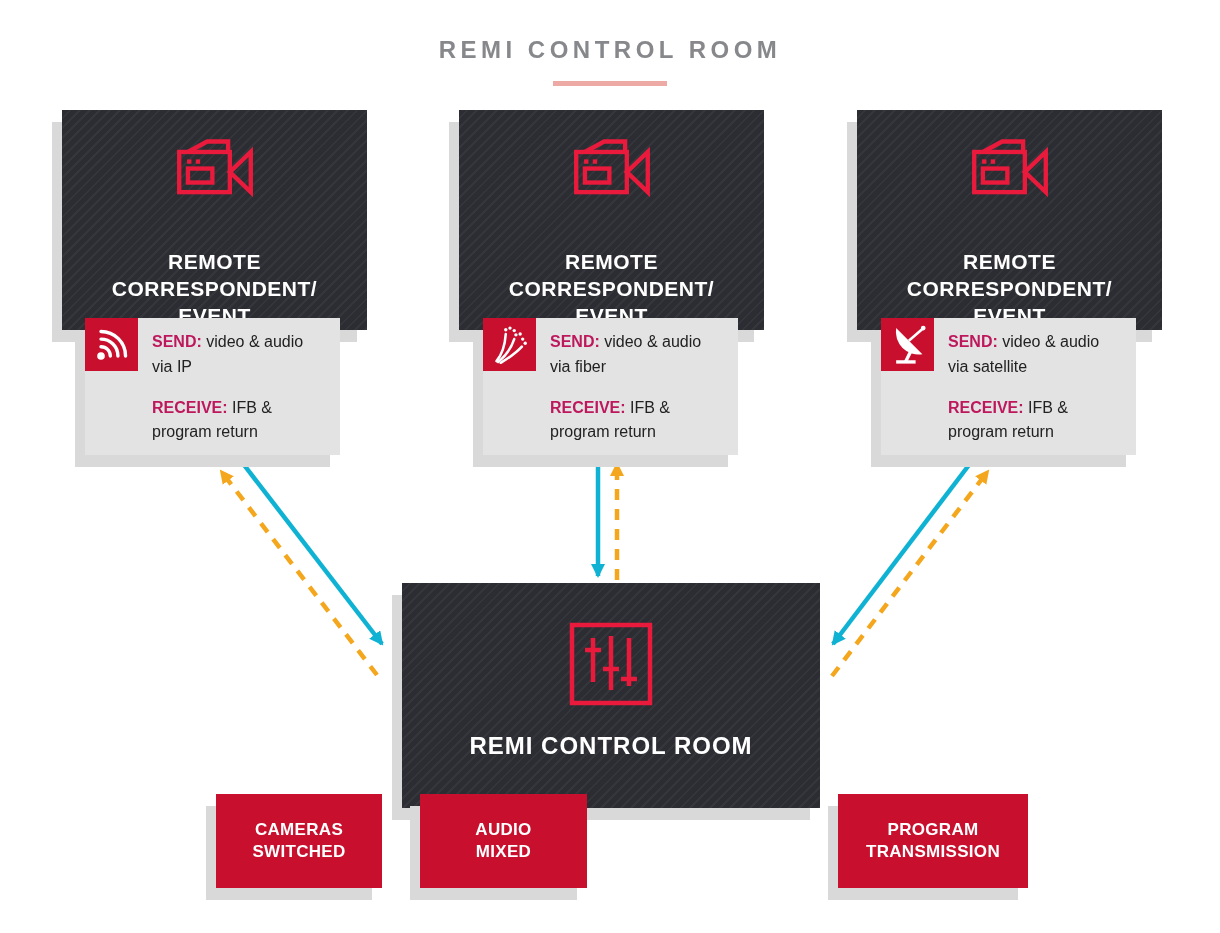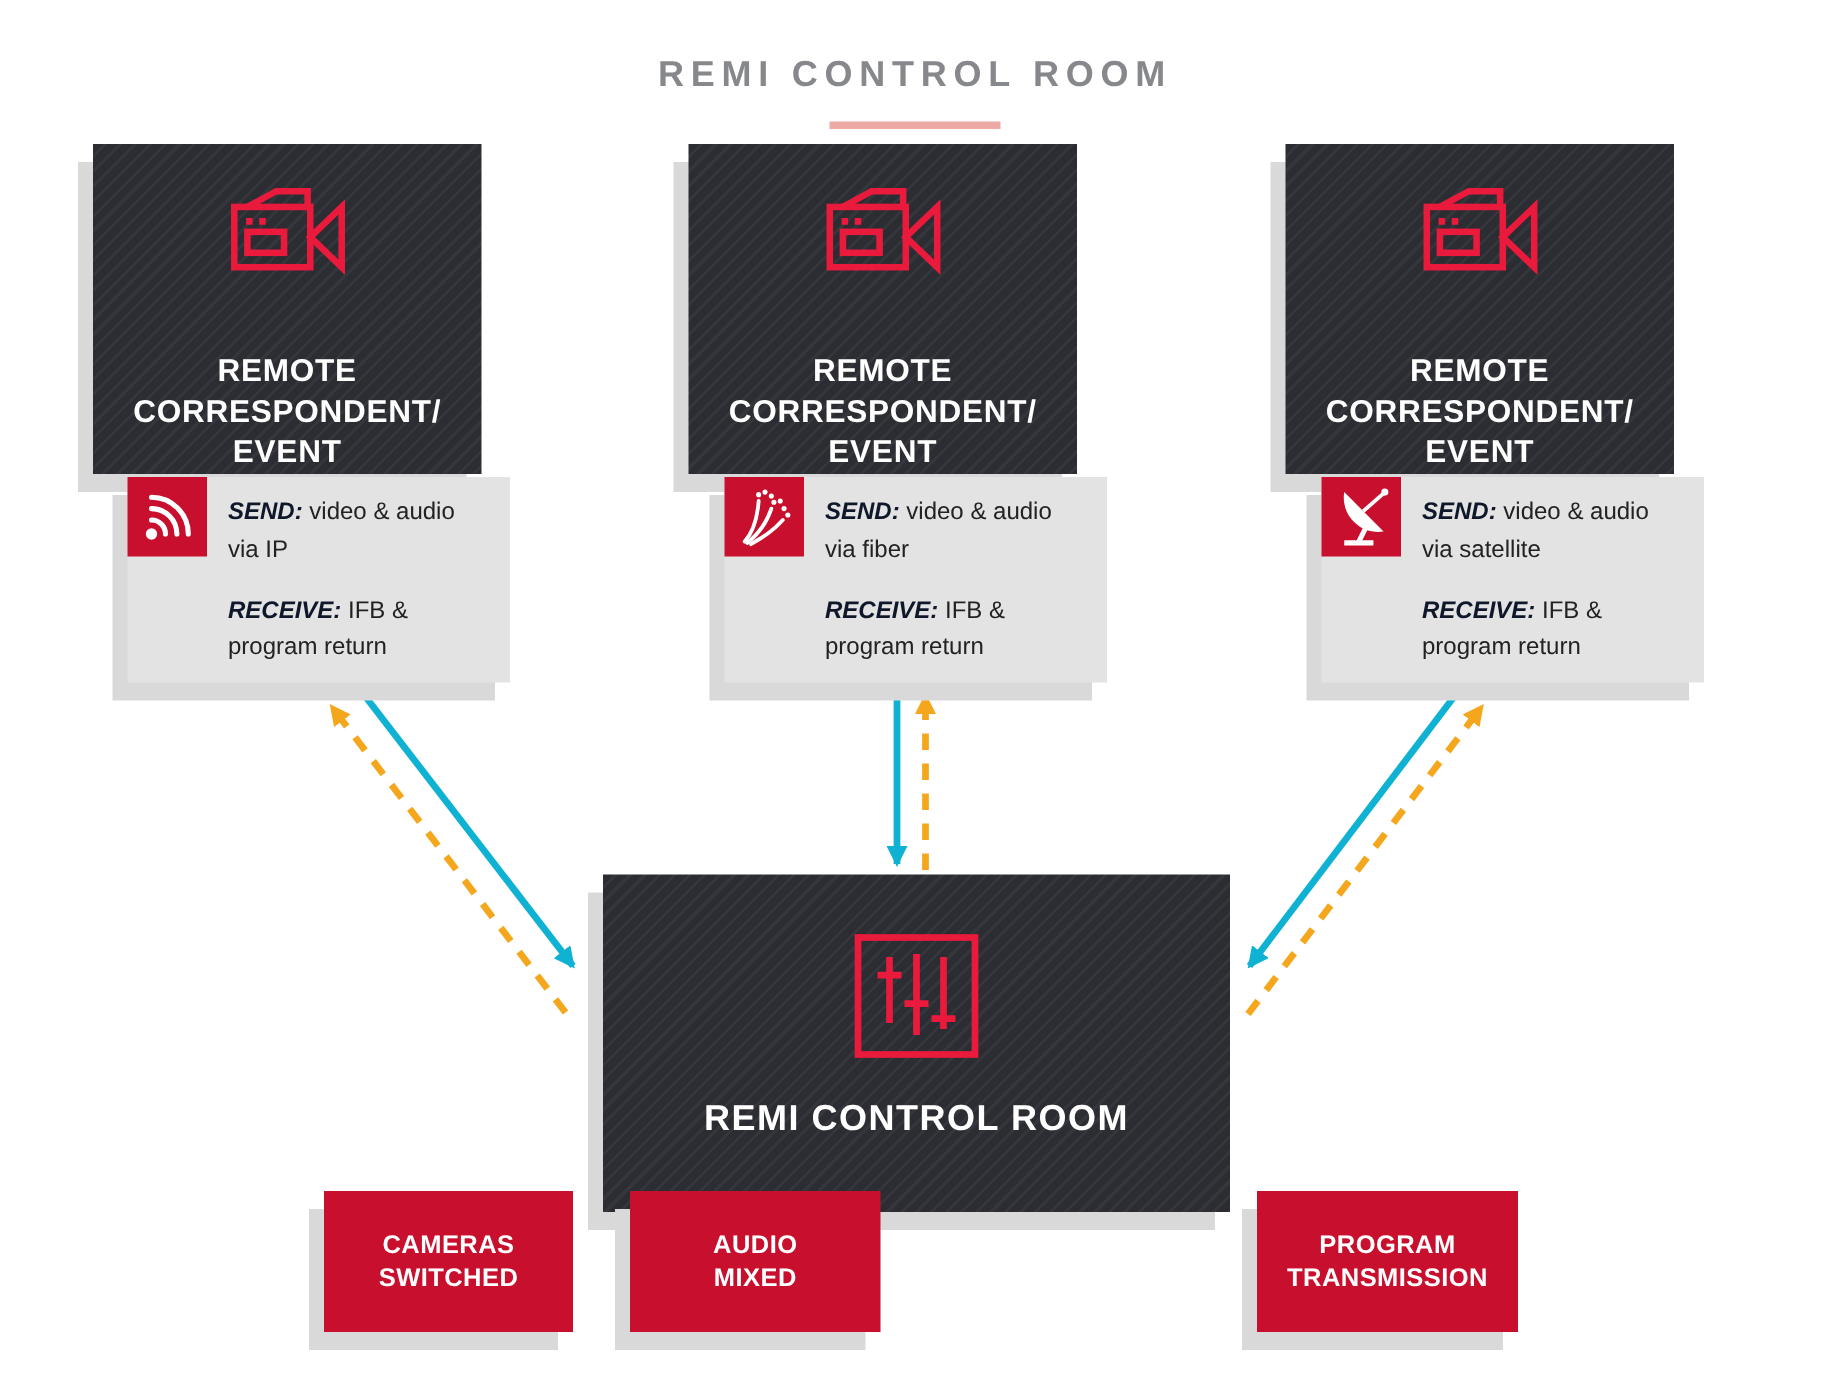--- a/index.html
+++ b/index.html
@@ -33,21 +33,21 @@
 
   
   .dark-panel {
     position: absolute;
     background: repeating-linear-gradient(135deg, #2b2d32 0px, #2b2d32 5px, #34363b 5px, #34363b 7px);
     box-shadow: -10px 12px 0 #d9d9da;
     display: flex;
     flex-direction: column;
     align-items: center;
   }
-  .remote-panel { top: 96px; width: 259px; height: 220px; gap: 32px; }
+  .remote-panel { top: 110px; width: 305px; height: 220px; gap: 32px; }
   .remote-panel.n1 { left: 62px; }
   .remote-panel.n2 { left: 459px; }
   .remote-panel.n3 { left: 857px; }
   .remote-panel .node-icon { margin-top: 28px; }
   .remote-title {
     margin-top: 20px;
     color: #ffffff;
     font-size: 21px;
     font-weight: 700;
     line-height: 1.28;
@@ -76,21 +76,21 @@
     align-items: center;
     justify-content: center;
   }
   .io-text-area {
     position: absolute;
     top: 12px; left: 67px; right: 8px;
     color: #222222;
     font-size: 16px;
     line-height: 1.55;
   }
-  .io-line b { font-weight: 700; color: #0f172a; font-style: italic; }
+  .io-line b { font-weight: 700; color: #be185d; }
   .io-line + .io-line { margin-top: 16px; }
 
   
   .arrows-overlay {
     position: absolute;
     inset: 0;
     z-index: 1;
     pointer-events: none;
   }
 
@@ -118,21 +118,21 @@
     background: #c8102e;
     box-shadow: -10px 12px 0 #d9d9da;
     z-index: 4;
     display: flex;
     align-items: center;
     justify-content: center;
   }
   .output-box.o1 { left: 216px; width: 166px; align-items: center; }
   .output-box.o2 { left: 420px; width: 167px; }
   .output-box.o3 { left: 631px; width: 166px; }
-  .output-box.o4 { left: 838px; width: 174px; }
+  .output-box.o4 { left: 838px; width: 190px; }
   .output-label {
     color: #ffffff;
     font-size: 17px;
     font-weight: 700;
     line-height: 1.32;
     letter-spacing: 0.3px;
     text-align: center;
   }
 </style>
 </head>

